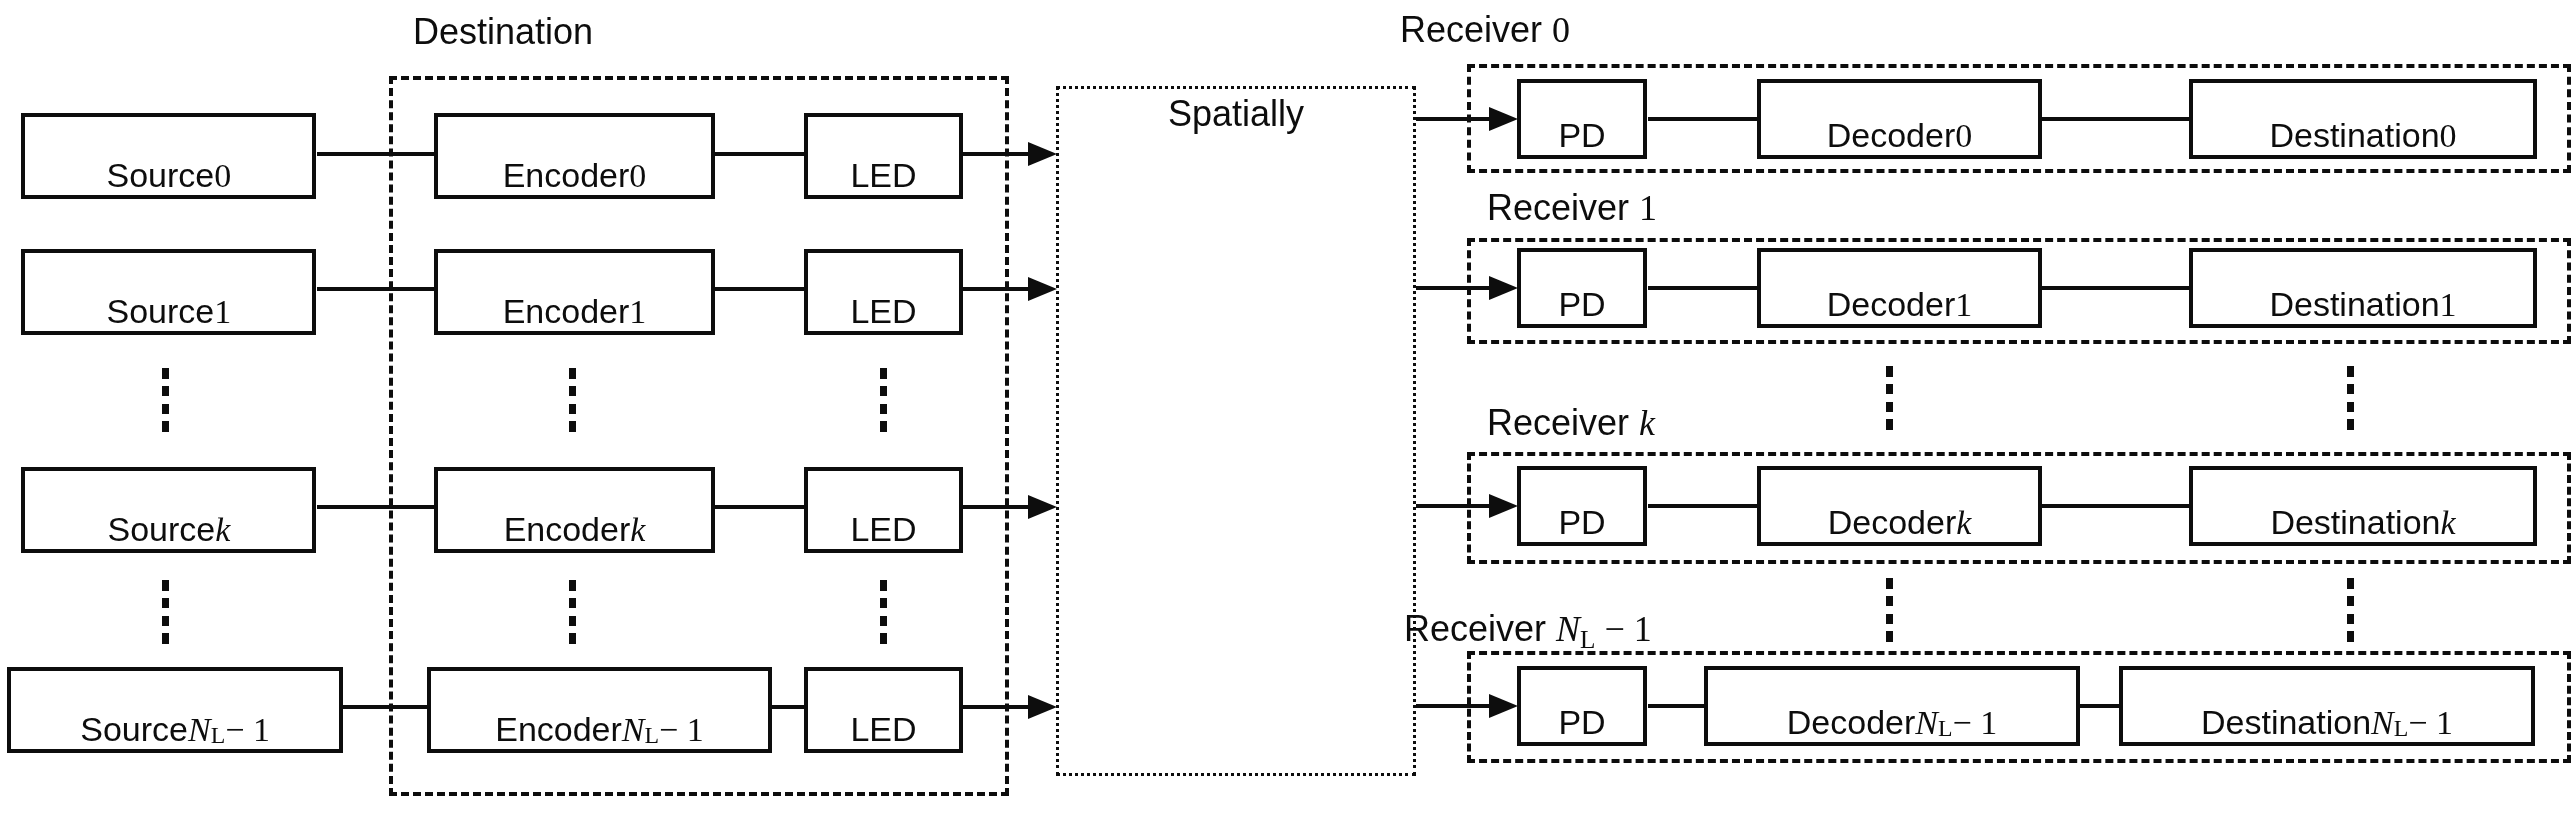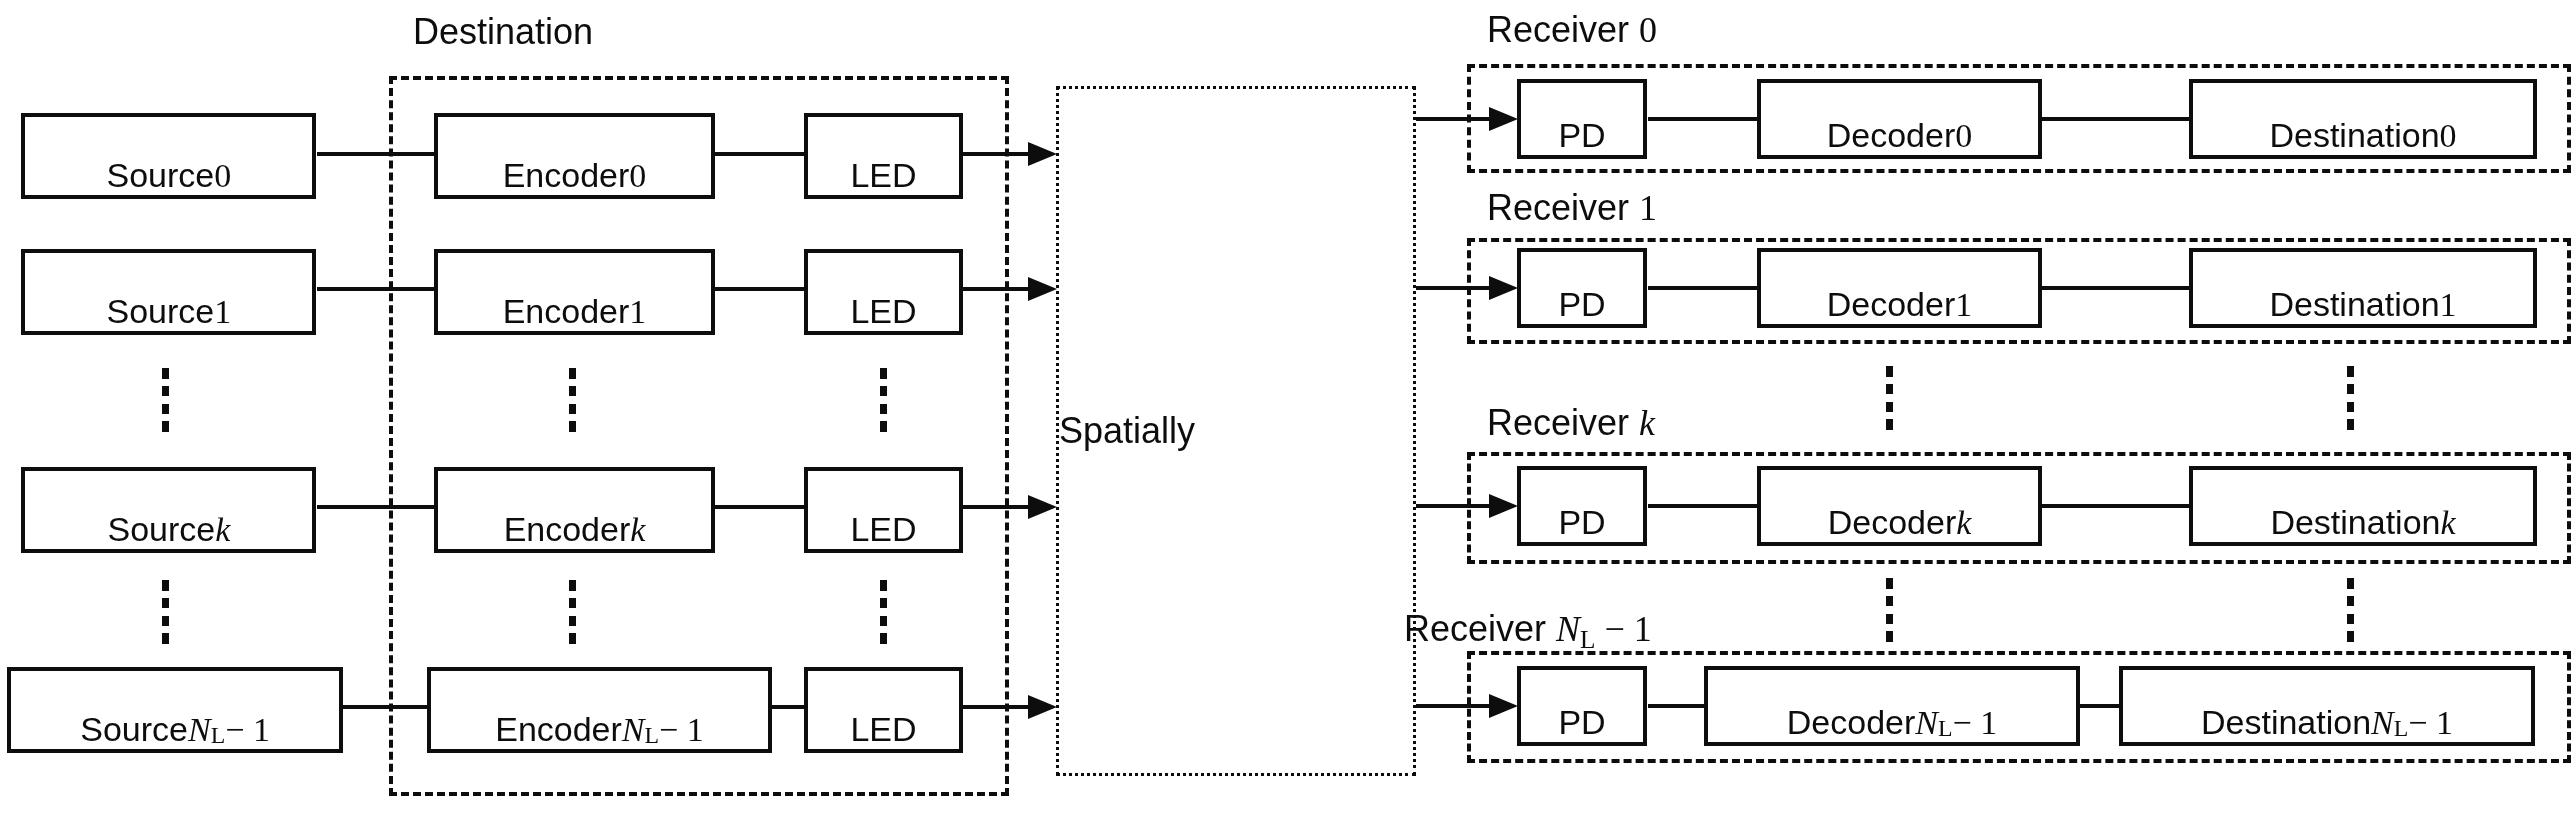--- a/index.html
+++ b/index.html
@@ -28,21 +28,21 @@
     box-sizing:border-box;
     background:transparent;
     z-index:1;
   }
   .frame.dashed{border:4.3px dashed #0d0d0d;}
   
   .channel{
     position:absolute;
     box-sizing:border-box;
     border:3.6px dotted #0d0d0d;
-    display:flex;align-items:center;justify-content:space-between;
+    display:flex;flex-direction:column;align-items:center;justify-content:space-between;
     font-size:36px;line-height:1.38;
     background:#ffffff;
     z-index:2;
     text-align:center;
   }
   
   .glabel{
     position:absolute;
     font-size:36px;
     white-space:nowrap;
@@ -88,21 +88,21 @@
 
   <div class="channel" style="left:1056px;top:86px;width:360px;height:690px;">
     <div>Spatially</div>
   </div>
 
   <div class="frame dashed" style="left:1467px;top:64px;width:1104px;height:109px;"></div>
   <div class="frame dashed" style="left:1467px;top:238px;width:1104px;height:106px;"></div>
   <div class="frame dashed" style="left:1467px;top:452px;width:1104px;height:112px;"></div>
   <div class="frame dashed" style="left:1467px;top:651px;width:1104px;height:112px;"></div>
 
-  <div class="glabel" style="left:1487px;top:8.6px;">
+  <div class="glabel" style="left:1400px;top:8.6px;">
     <span>Receiver </span><span class="tn">0</span>
   </div>
   <div class="glabel" style="left:1487px;top:187px;">
     <span>Receiver </span><span class="tn">1</span>
   </div>
   <div class="glabel" style="left:1487px;top:402px;">
     <span>Receiver </span><span class="tv">k</span>
   </div>
   <div class="glabel" style="left:1404px;top:608px;">
     <span>Receiver </span><span class="tv">N</span><span class="ts">L</span><span class="tt"> − 1</span>

